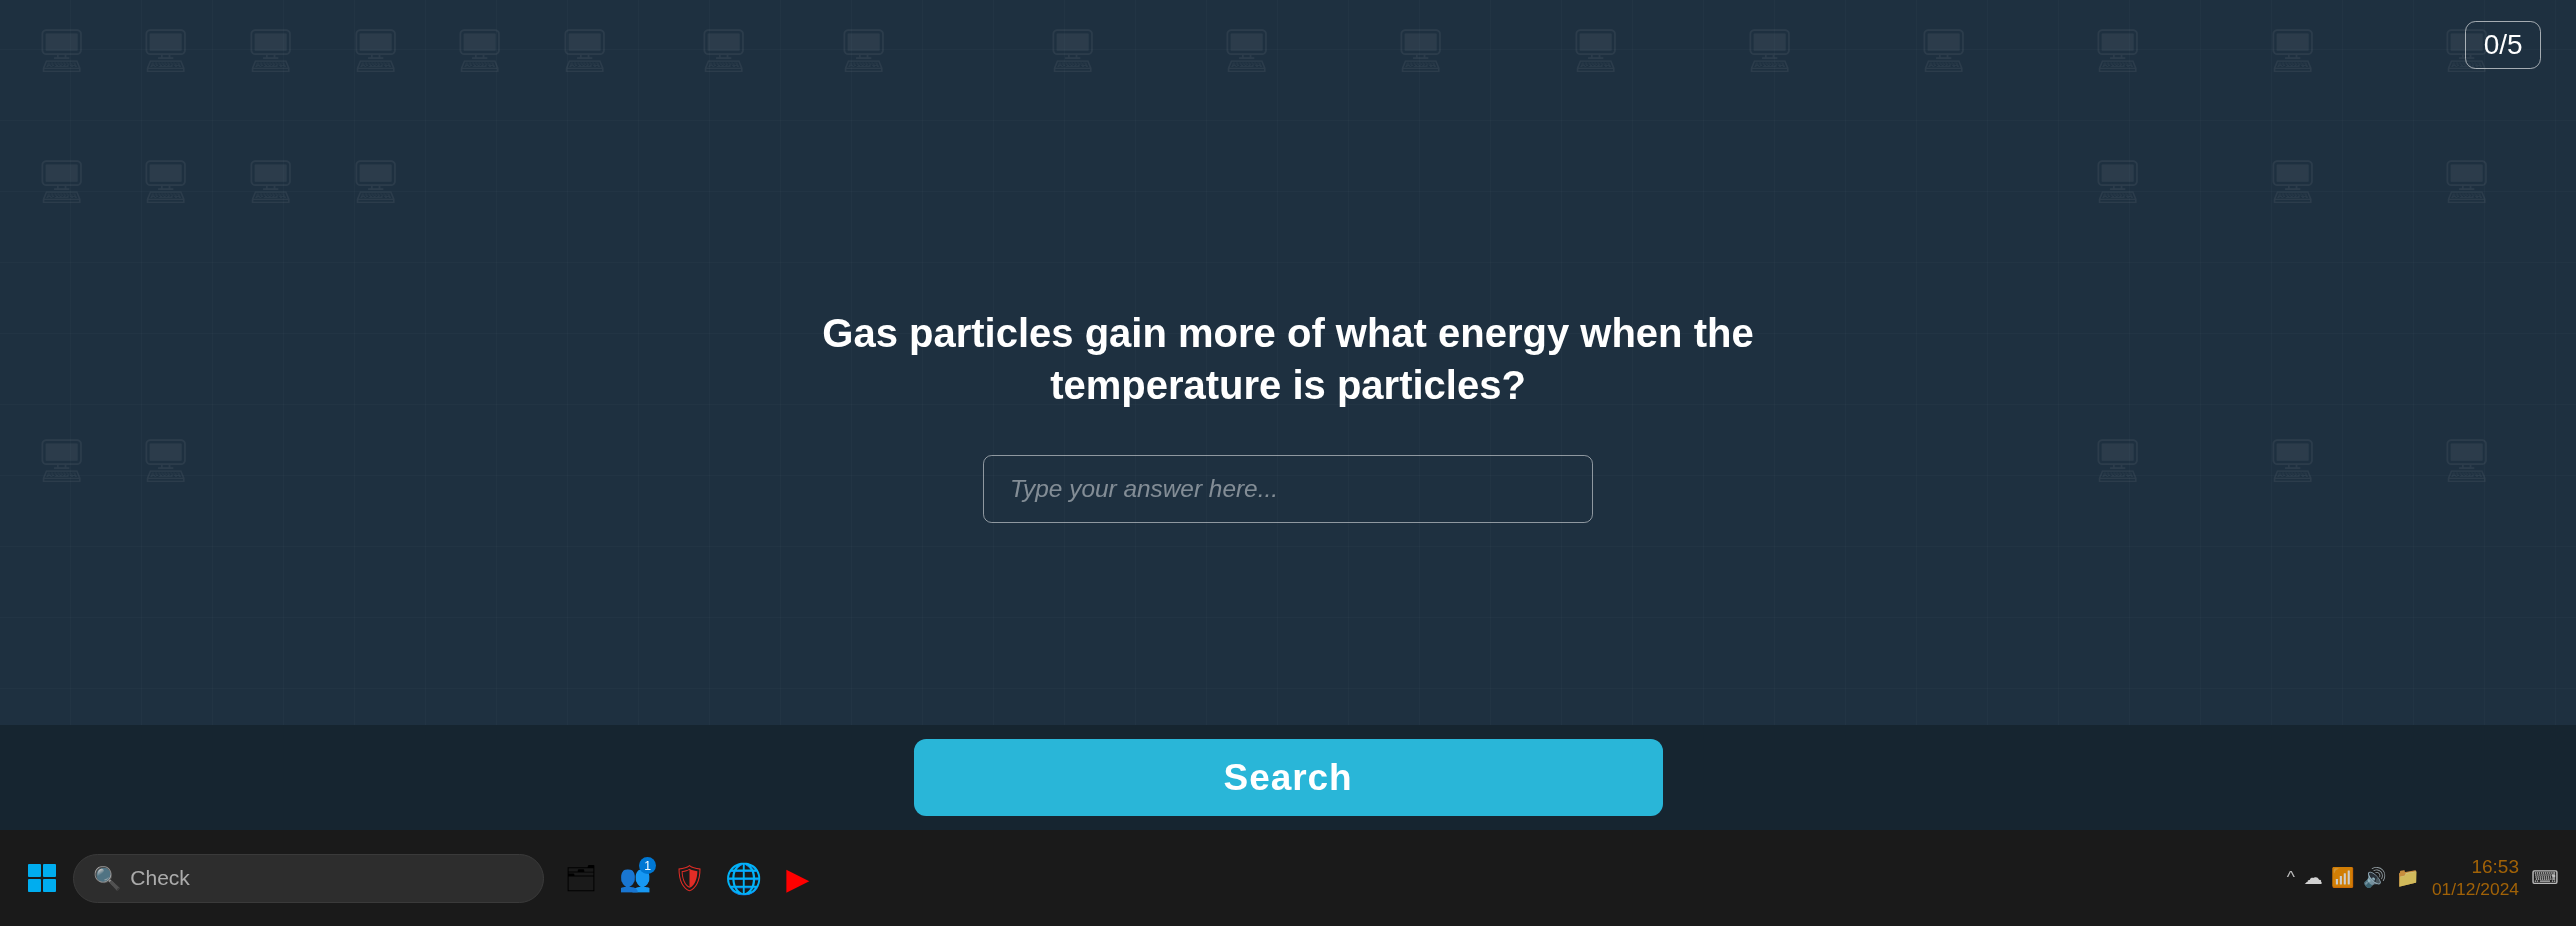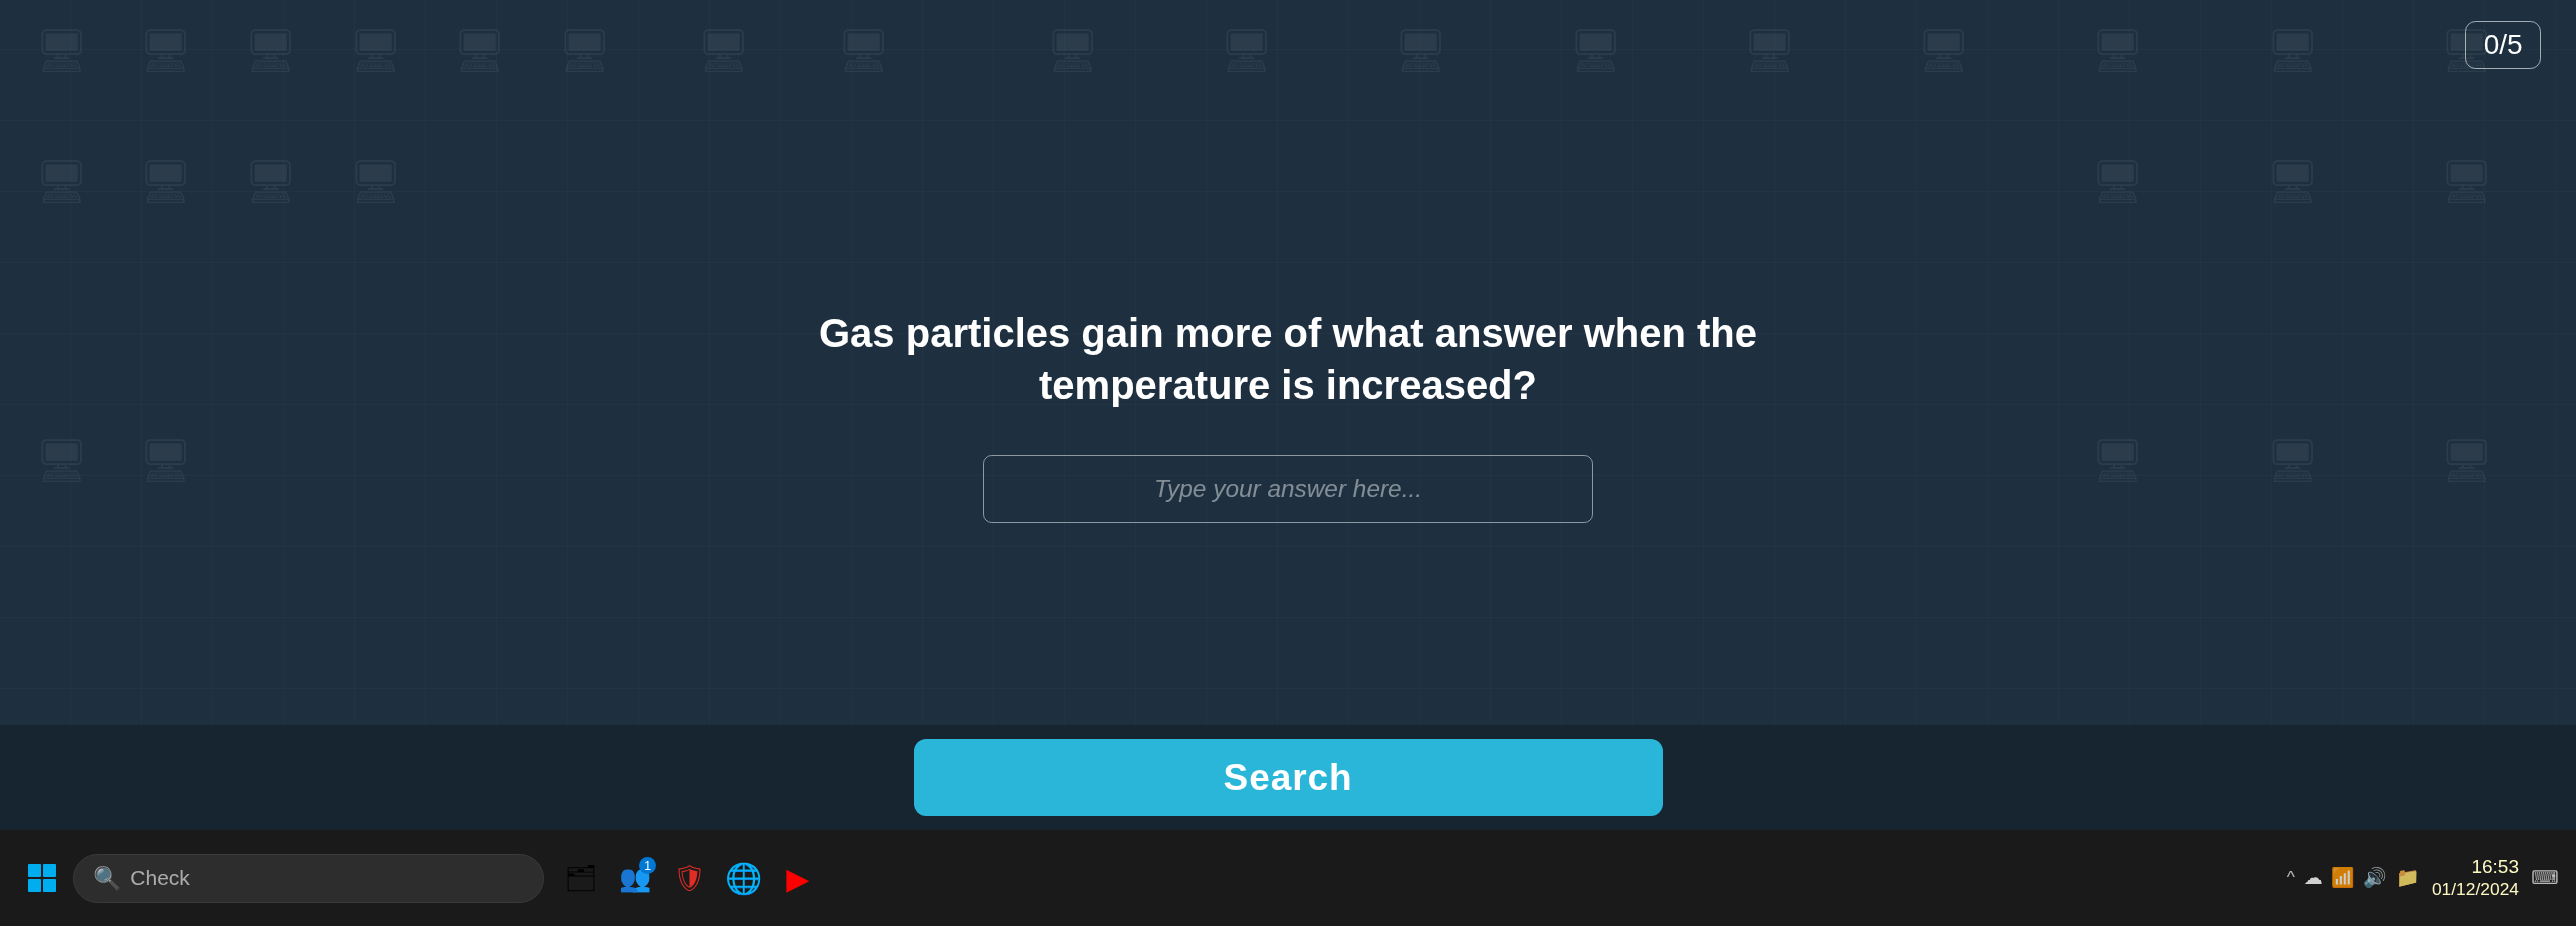--- a/index.html
+++ b/index.html
@@ -74,21 +74,20 @@
 
     .answer-input {
       width: 610px;
       padding: 19px 26px;
       font-size: 24.4px;
       background: transparent;
       border: 1.7px solid rgba(255,255,255,0.5);
       border-radius: 8.7px;
       color: #fde047;
       outline: none;
-      text-align: center;
     }
 
     .answer-input::placeholder {
       color: rgba(255,255,255,0.45);
       font-style: italic;
     }
 
     
     .feedback-btn {
       position: absolute;
@@ -238,21 +237,21 @@
 
     .taskbar-system-icons {
       display: flex;
       align-items: center;
       gap: 8.7px;
       font-size: 19px;
     }
 
     .clock {
       text-align: right;
-      color: #fef9c3;
+      color: #a16207;
     }
 
     .clock-time {
       font-size: 19px;
       line-height: 1.2;
     }
 
     .clock-date {
       font-size: 17.4px;
       line-height: 1.2;
@@ -308,21 +307,21 @@
     <span class="dec-icon" style="top:436px;left:2091px;">🖥</span>
     <span class="dec-icon" style="top:436px;left:2266px;">🖥</span>
     <span class="dec-icon" style="top:436px;left:2440px;">🖥</span>
   </div>
 
   <div class="score-badge">
     <span>0/5</span>
   </div>
 
   <div class="question-container">
-    <div class="question-text">Gas particles gain more of what answer when the temperature is increased?</div>
+    <div class="question-text">Gas particles gain more of what energy when the temperature is particles?</div>
 
     <input class="answer-input" type="text" placeholder="Type your answer here..." style="">
   </div>
 
   <button class="feedback-btn">
     <span class="feedback-icon">🔔</span>
     <span>Feedback?</span>
   </button>
 </div>
 

